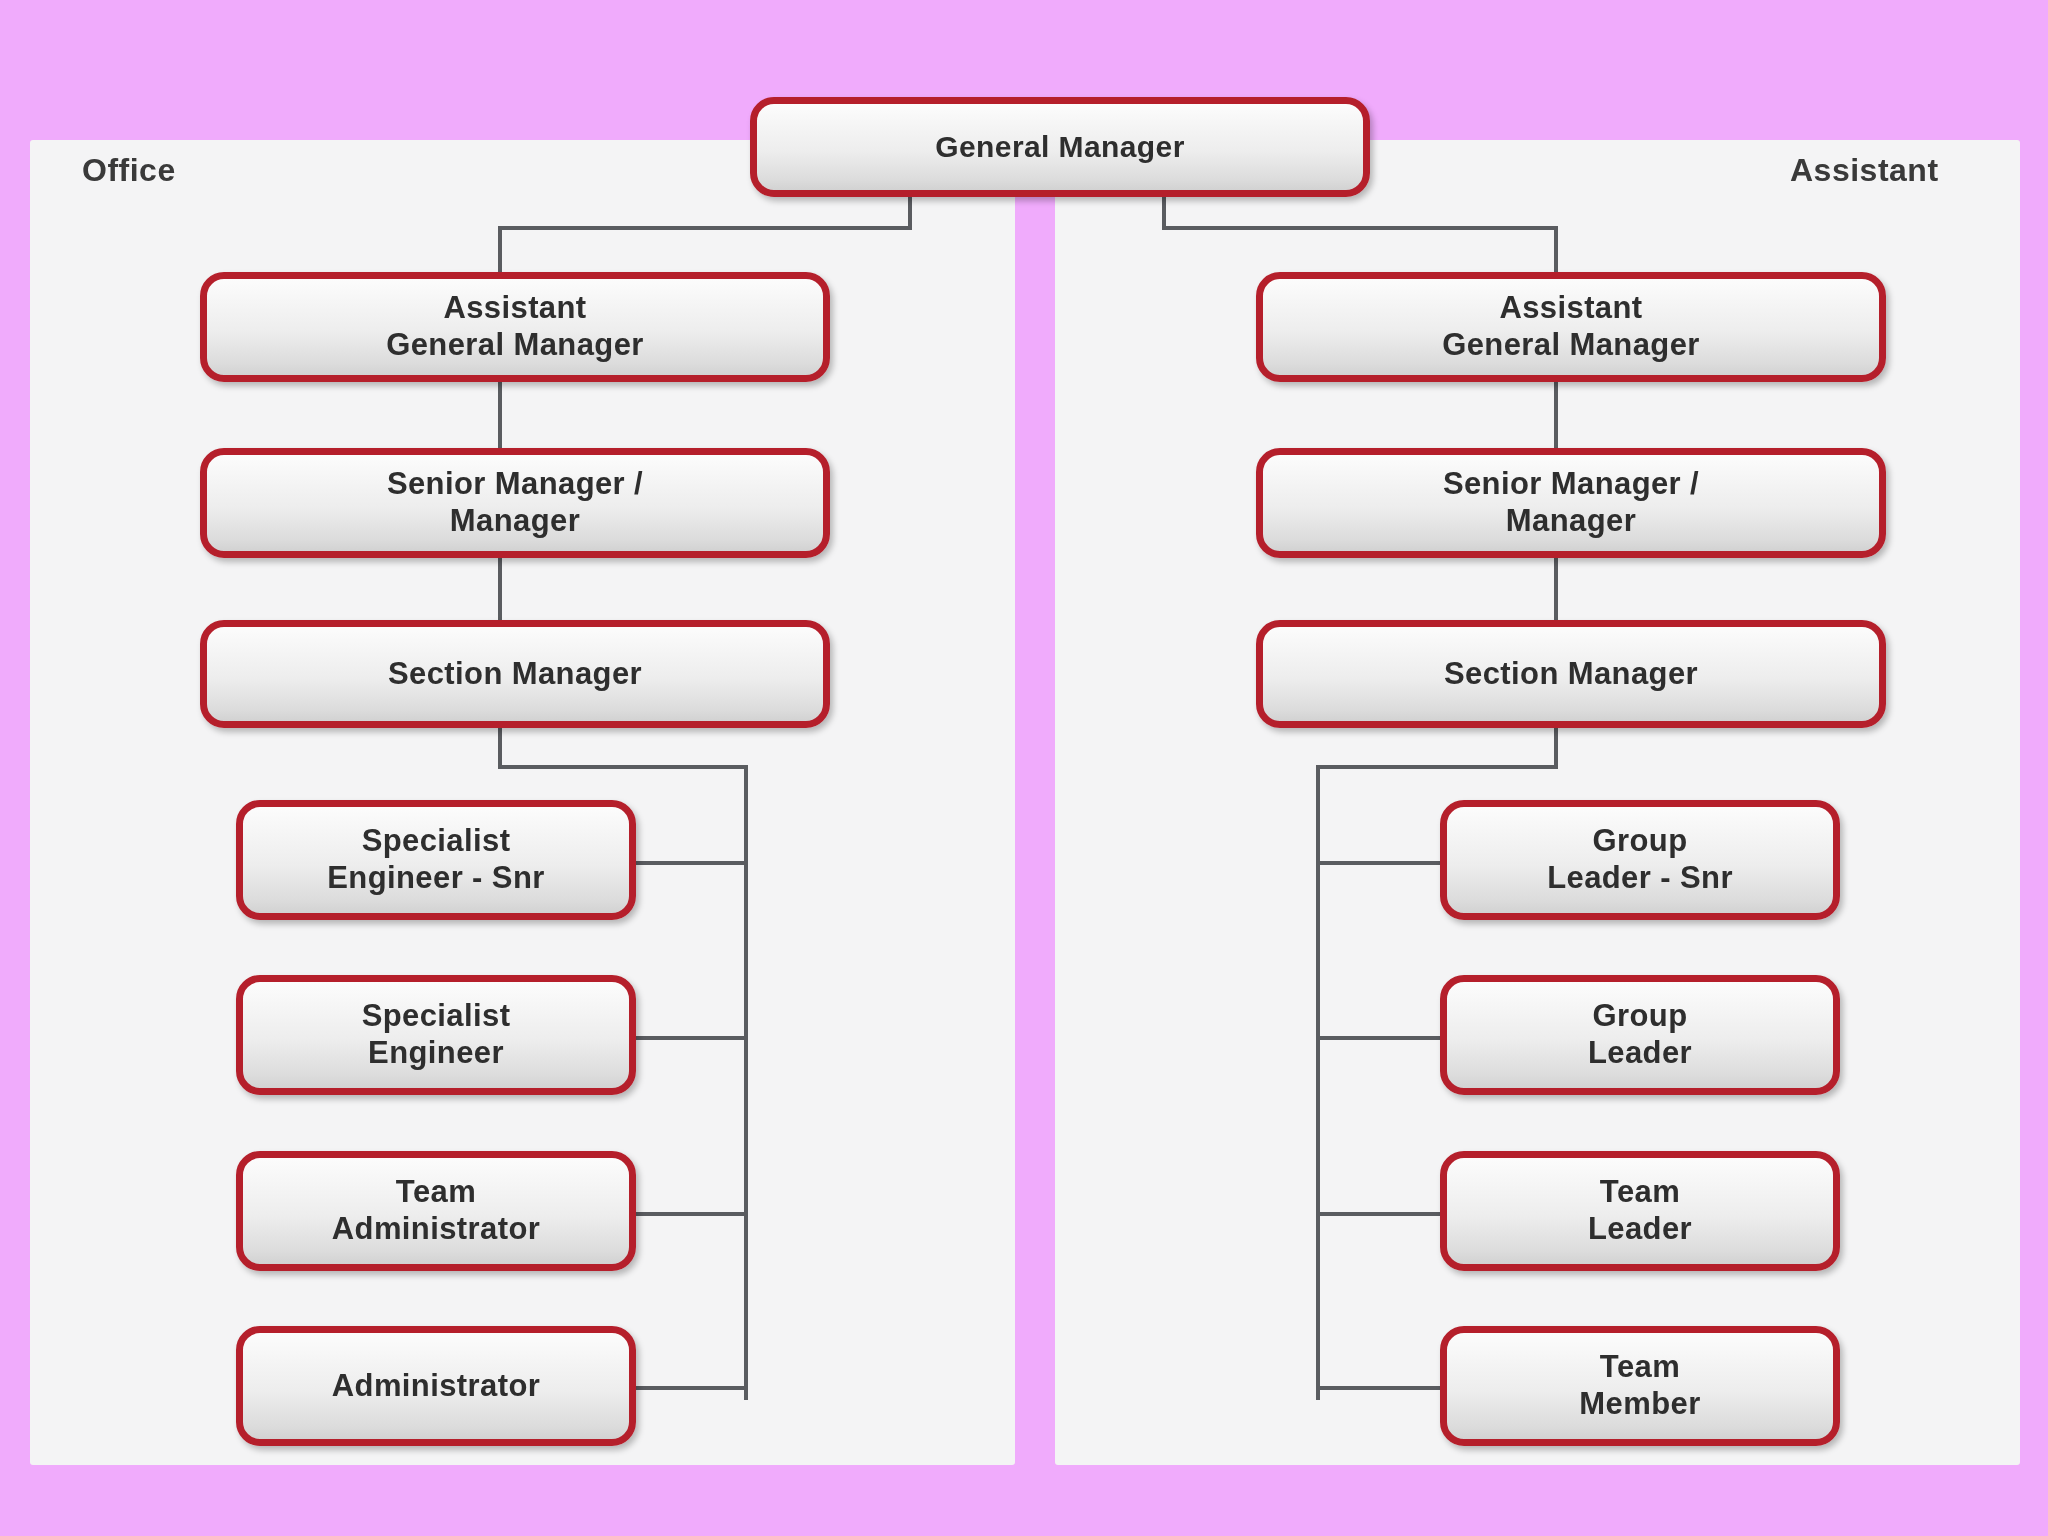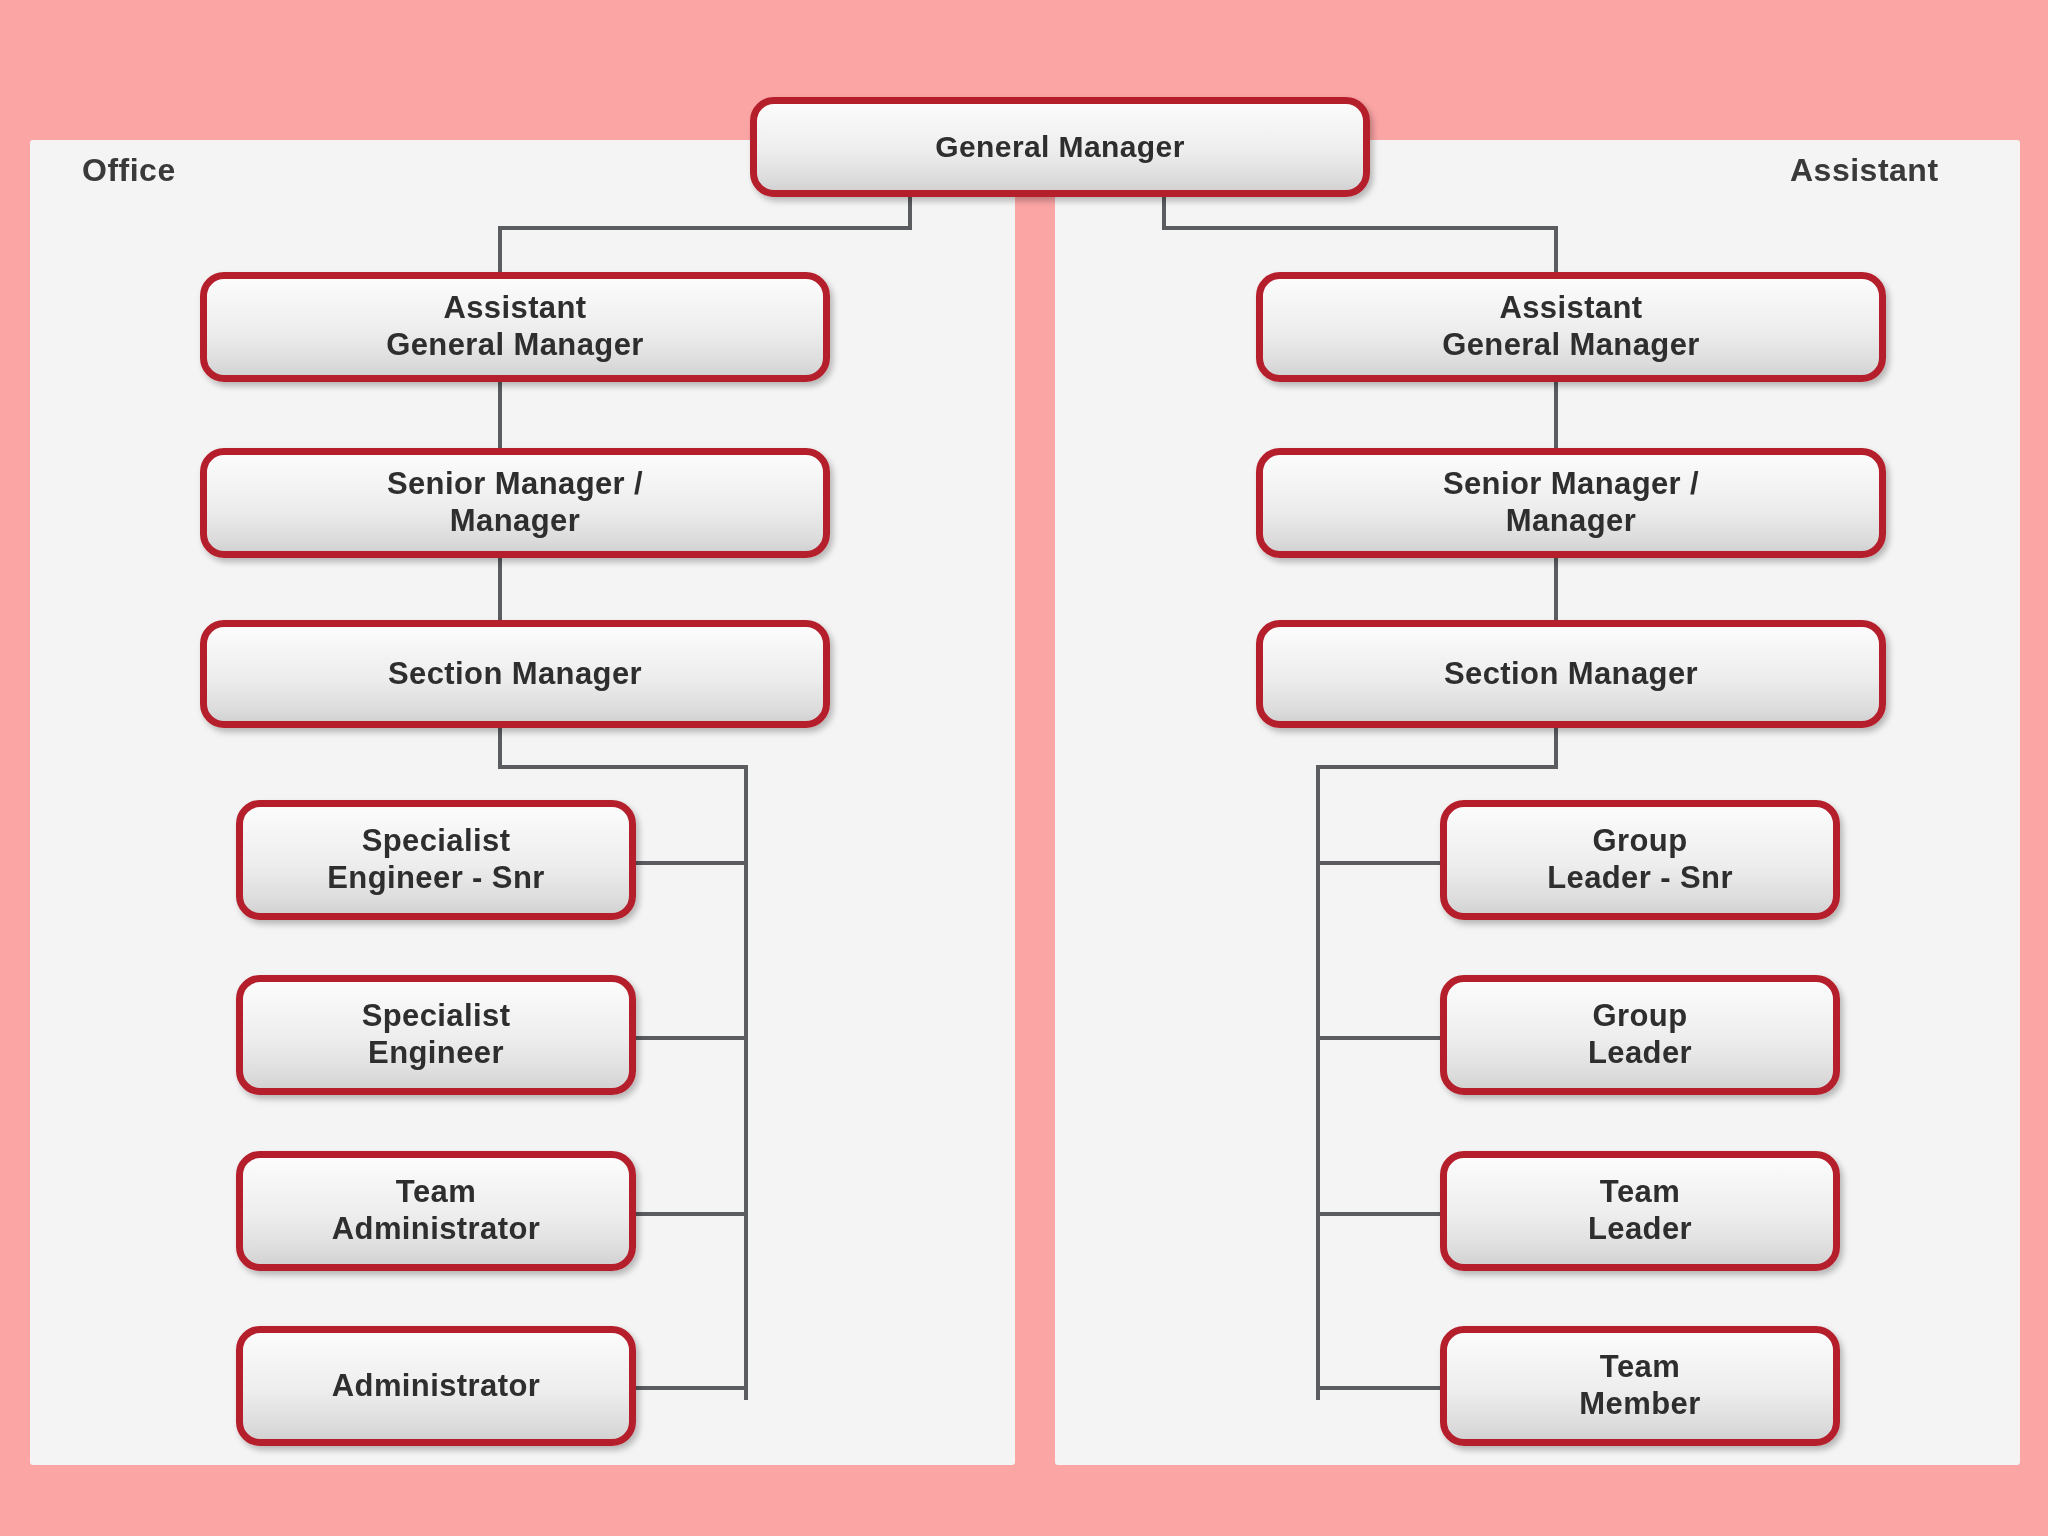--- a/index.html
+++ b/index.html
@@ -11,21 +11,21 @@
     width: 2048px;
     height: 1536px;
     font-family: "Liberation Sans", sans-serif;
     overflow: hidden;
   }
 
   #chart-root {
     position: relative;
     width: 2048px;
     height: 1536px;
-    background: #fca5a5;
+    background: #f0abfc;
     text-decoration: underline;
   }
 
   
   .panel {
     position: absolute;
     background: #f4f4f5;
     border-radius: 3px;
   }
   #panel-office   { left: 30px;   top: 140px; width: 985px;  height: 1325px; }

